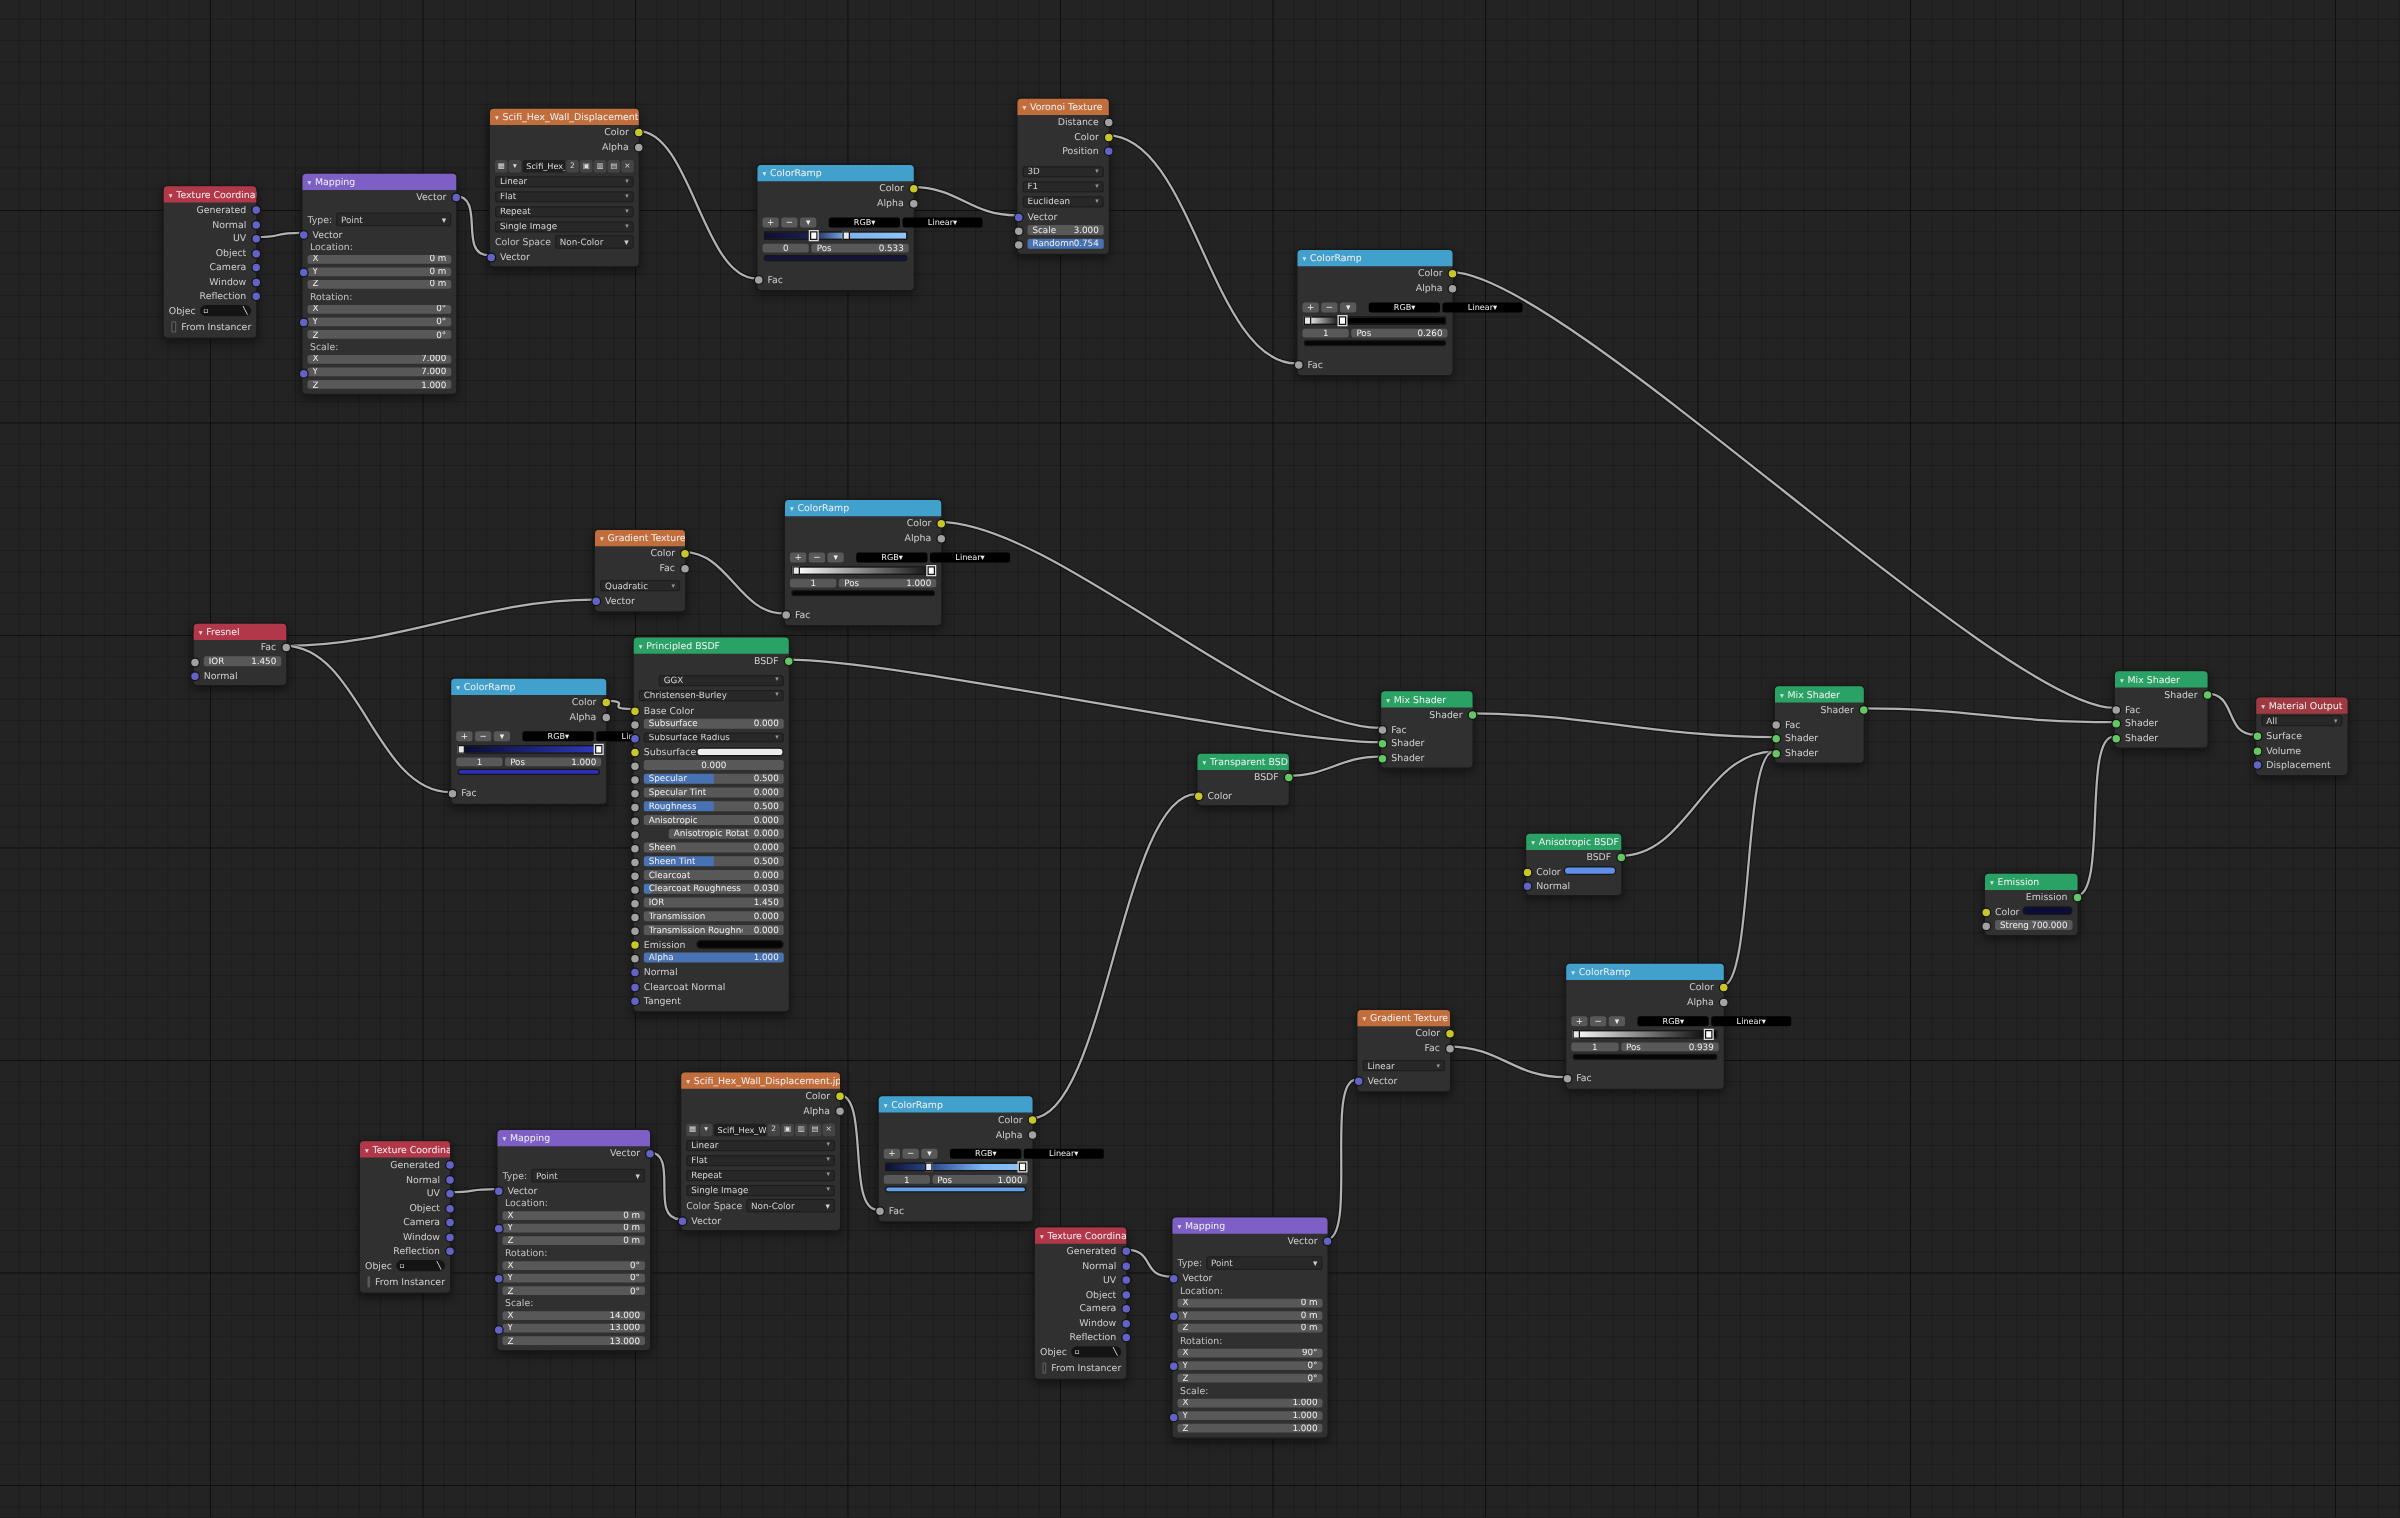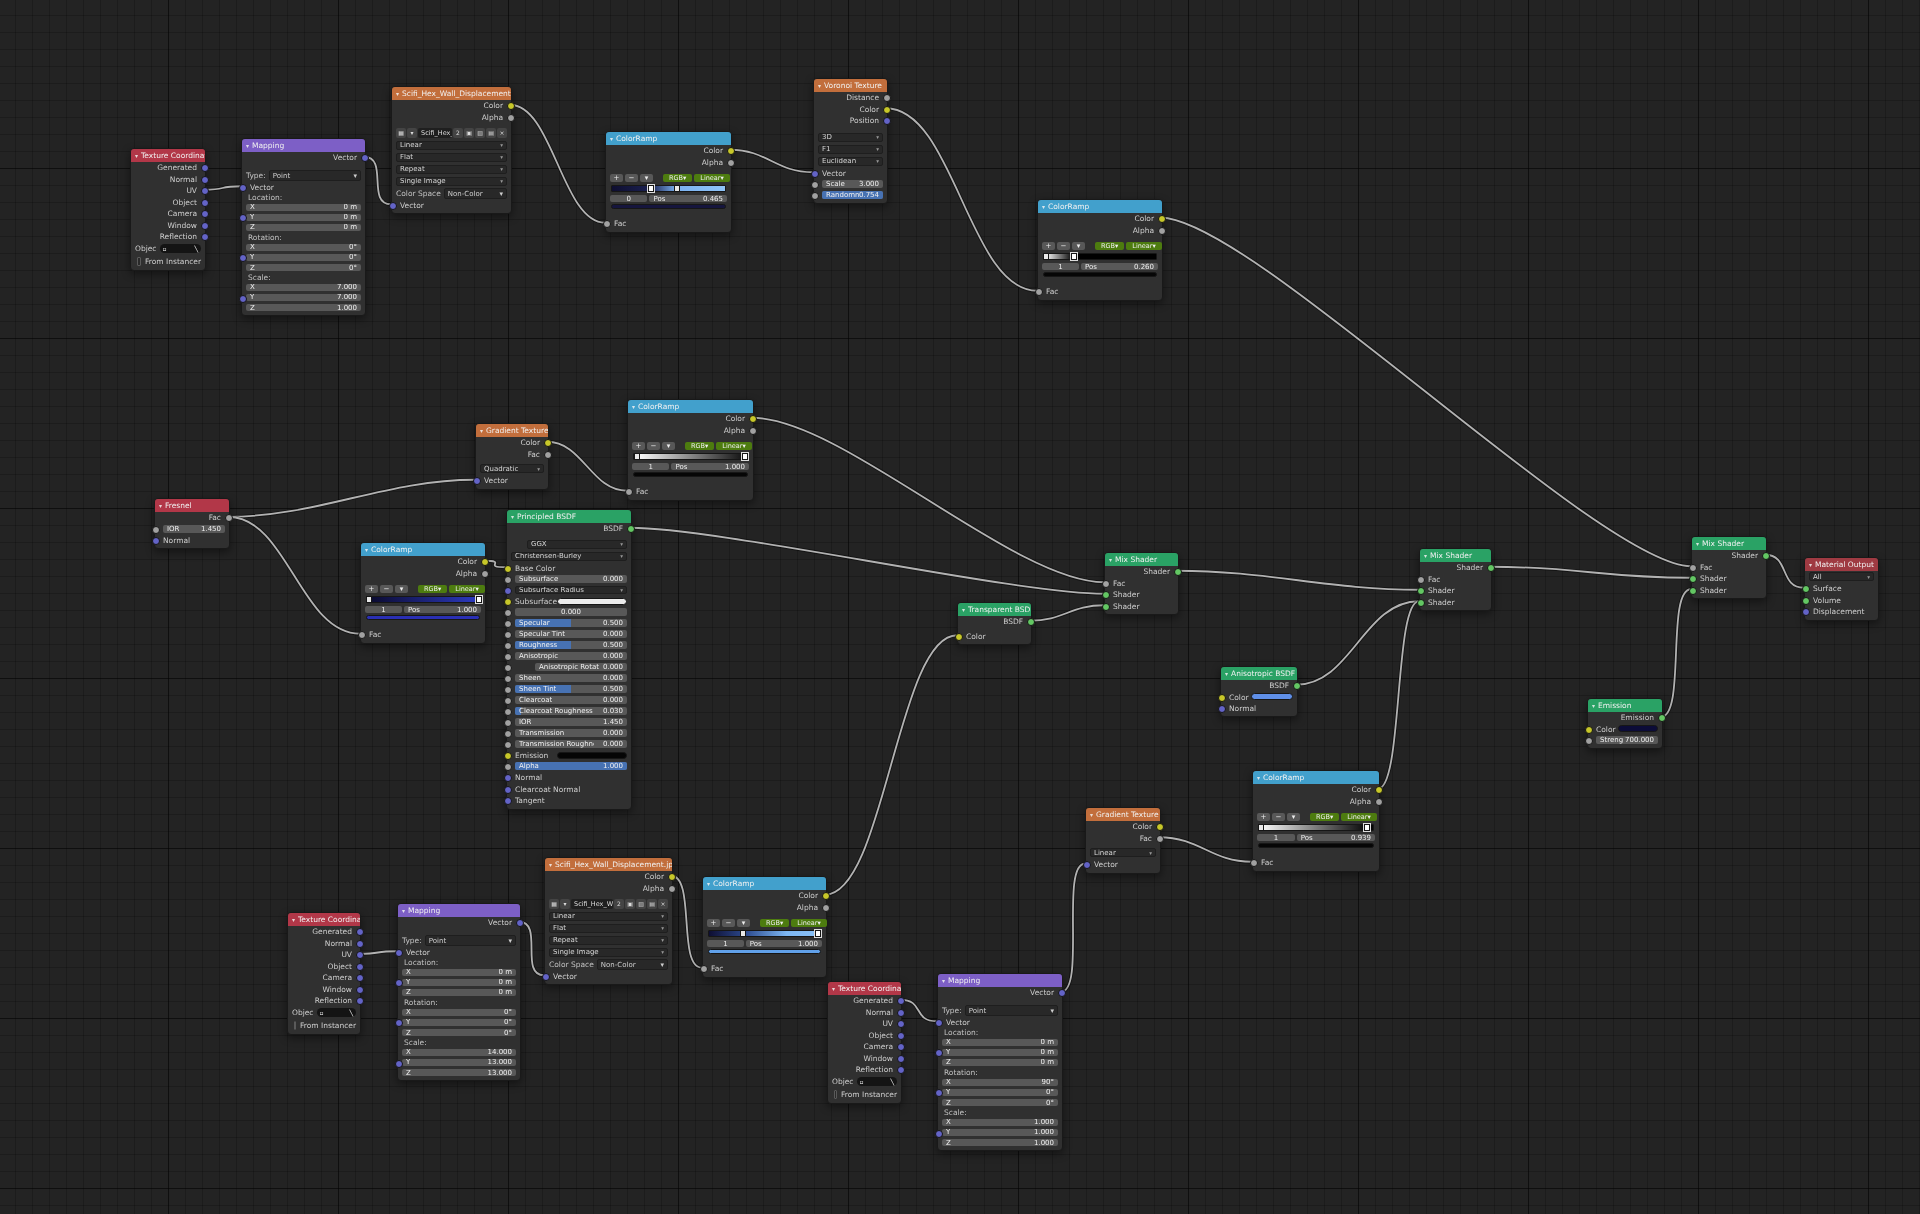--- a/index.html
+++ b/index.html
@@ -49,21 +49,21 @@
     position:absolute;left:4px;right:4px;top:1px;bottom:2px;
     background:#585858;border-radius:2px;overflow:hidden;
     display:flex;align-items:center;justify-content:space-between;
     padding:0 4px;color:#f0f0f0;font-size:7px;
   }
   .sl .fill{position:absolute;left:0;top:0;bottom:0;background:#4772b3;}
   .sl .lab,.sl .val{position:relative;z-index:1;}
   .sl .lab{overflow:hidden;text-overflow:clip;max-width:72%;}
   .controls{position:absolute;left:4px;right:4px;top:1px;bottom:2px;display:flex;gap:2px;align-items:stretch;}
   .cbtn{flex:0 0 13px;background:#585858;border-radius:2px;color:#eee;display:flex;align-items:center;justify-content:center;font-size:7px;}
-  .cdd{flex:1;background:#4d7c0f;border-radius:2px;color:#eee;display:flex;align-items:center;justify-content:space-between;padding:0 6px;font-size:6.5px;}
+  .cdd{flex:1;background:#000000;border-radius:2px;color:#eee;display:flex;align-items:center;justify-content:space-between;padding:0 20px;font-size:6.5px;}
   .cgap{flex:0 0 6px;}
   .ramp{position:absolute;left:5px;right:5px;top:1px;bottom:2px;border:1px solid #161616;border-radius:1px;}
   .hnd{position:absolute;top:-1px;bottom:-1px;width:4px;background:#e8e8e8;border:1px solid #161616;transform:translateX(-2px);}
   .hnd.sel{background:#ffffff;box-shadow:0 0 0 1px #ddd;}
   .fields{position:absolute;left:4px;right:4px;top:1px;bottom:1px;display:flex;gap:2px;}
   .f1{flex:0 0 32%;background:#585858;border-radius:2px;color:#eee;display:flex;align-items:center;justify-content:center;font-size:7px;}
   .f2{flex:1;background:#585858;border-radius:2px;color:#eee;display:flex;align-items:center;justify-content:space-between;padding:0 4px;font-size:7px;}
   .pill{position:absolute;left:5px;right:5px;top:1px;bottom:2px;border-radius:4px;border:1px solid #161616;}
   .imgrow{position:absolute;left:4px;right:4px;top:1px;bottom:2px;display:flex;gap:1px;}
   .ib{flex:0 0 10px;background:#444;border-radius:2px;color:#ddd;display:flex;align-items:center;justify-content:center;font-size:6px;}
@@ -321,21 +321,21 @@
         <div class="ramp" style="background: linear-gradient(90deg, rgb(14, 14, 48) 0%, rgb(27, 33, 80) 34%, rgb(122, 177, 240) 57%, rgb(143, 196, 248) 100%);">
           <div class="hnd sel" style="left: 34%;"></div>
           <div class="hnd" style="left: 57%;"></div>
         </div>
       </div>
       <div class="row" style="top: 62px; height: 9px;">
         <div class="fields">
           <div class="f1">0</div>
           <div class="f2">
             <span>Pos</span>
-            <span>0.465</span>
+            <span>0.533</span>
           </div>
         </div>
       </div>
       <div class="row" style="top: 71px; height: 8px;">
         <div class="pill" style="background: rgb(21, 21, 61);"></div>
       </div>
       <div class="row t-in" style="top: 86px; height: 11.5px; line-height: 11.5px;"><span>Fac</span></div>
       <div class="sock" style="background: rgb(161, 161, 161); top: 88.25px; left: -3.5px;"></div>
     </div>
     <div class="node" style="left: 813px; top: 78px; width: 73px; height: 124px;">

